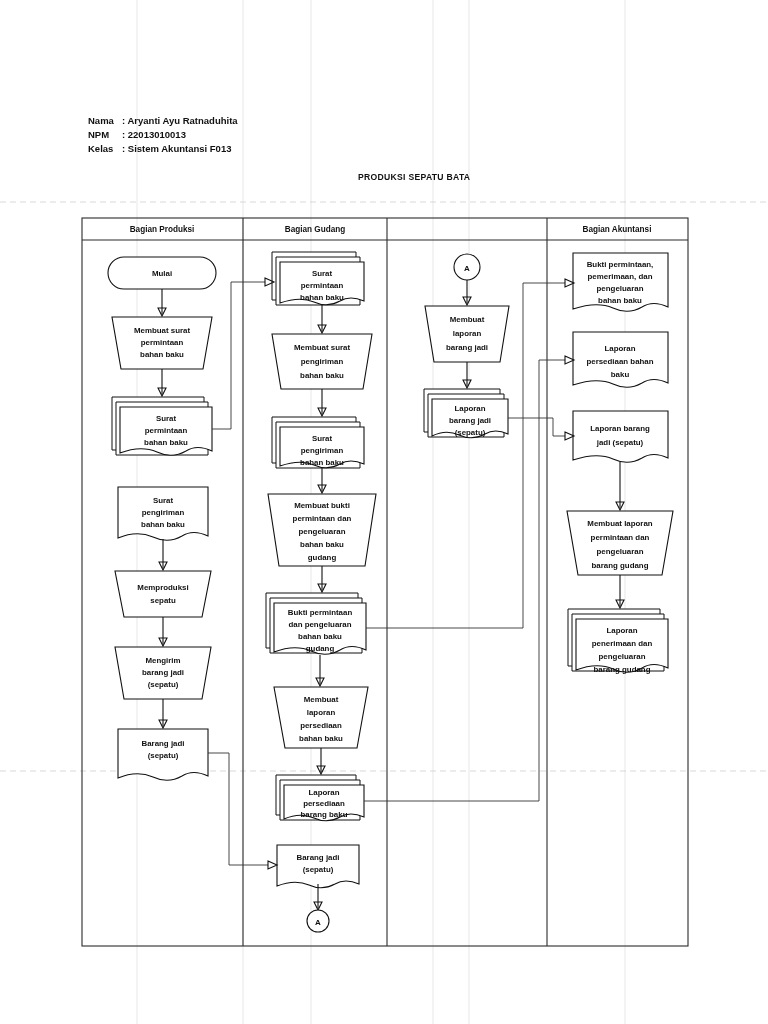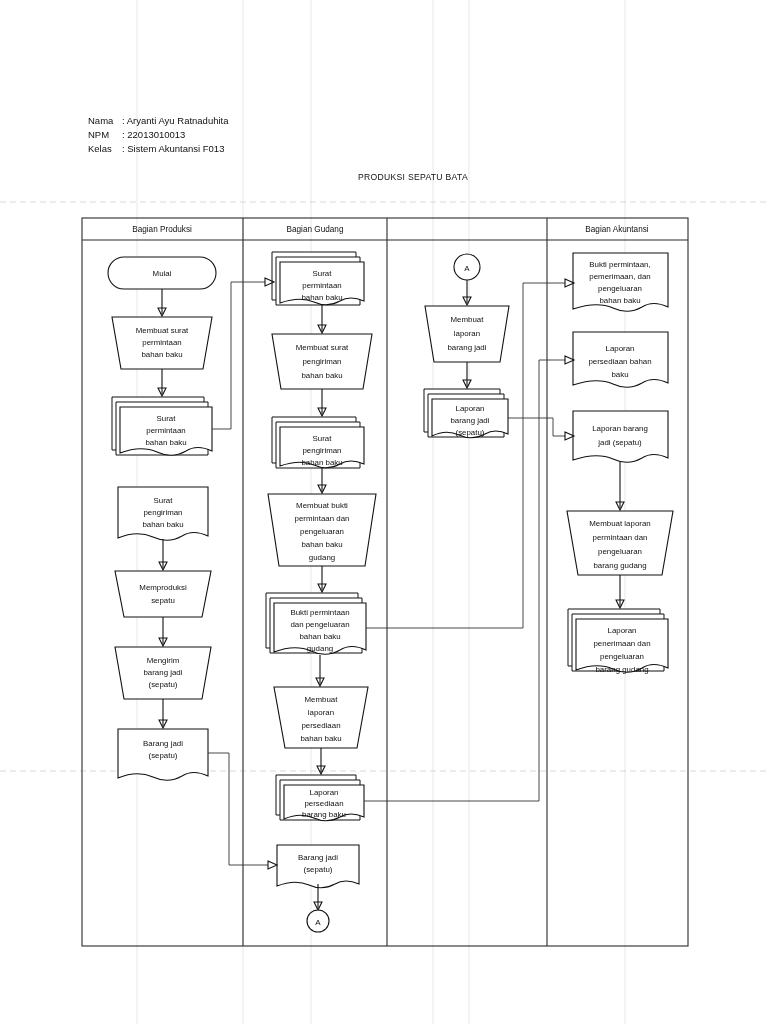--- a/index.html
+++ b/index.html
@@ -3,21 +3,21 @@
 <meta charset="utf-8">
 <style>
   html,body{margin:0;padding:0;}
   body{
     width:768px;height:1024px;
     background:#ffffff;
     font-family:"Liberation Sans","DejaVu Sans",sans-serif;
     position:relative;
     overflow:hidden;
   }
-  #root{position:absolute;left:0;top:0;width:714px;height:1024px;}
+  #root{position:absolute;left:0;top:0;width:714px;height:1024px;font-weight:bold;}
   svg#canvas{position:absolute;left:0;top:0;width:768px;height:1024px;}
 
   .hdr-text{font-size:9.5px;fill:#111;}
   .title-text{font-size:8.6px;fill:#111;letter-spacing:.3px;}
   .col-head{font-size:8.2px;fill:#111;text-anchor:middle;}
   .node-text{font-size:7.9px;fill:#111;text-anchor:middle;}
   .conn-text{font-size:8px;fill:#111;text-anchor:middle;}
 
   .frame{fill:none;stroke:#2b2b2b;stroke-width:1.1;}
   .divider{fill:none;stroke:#2b2b2b;stroke-width:1.1;}

